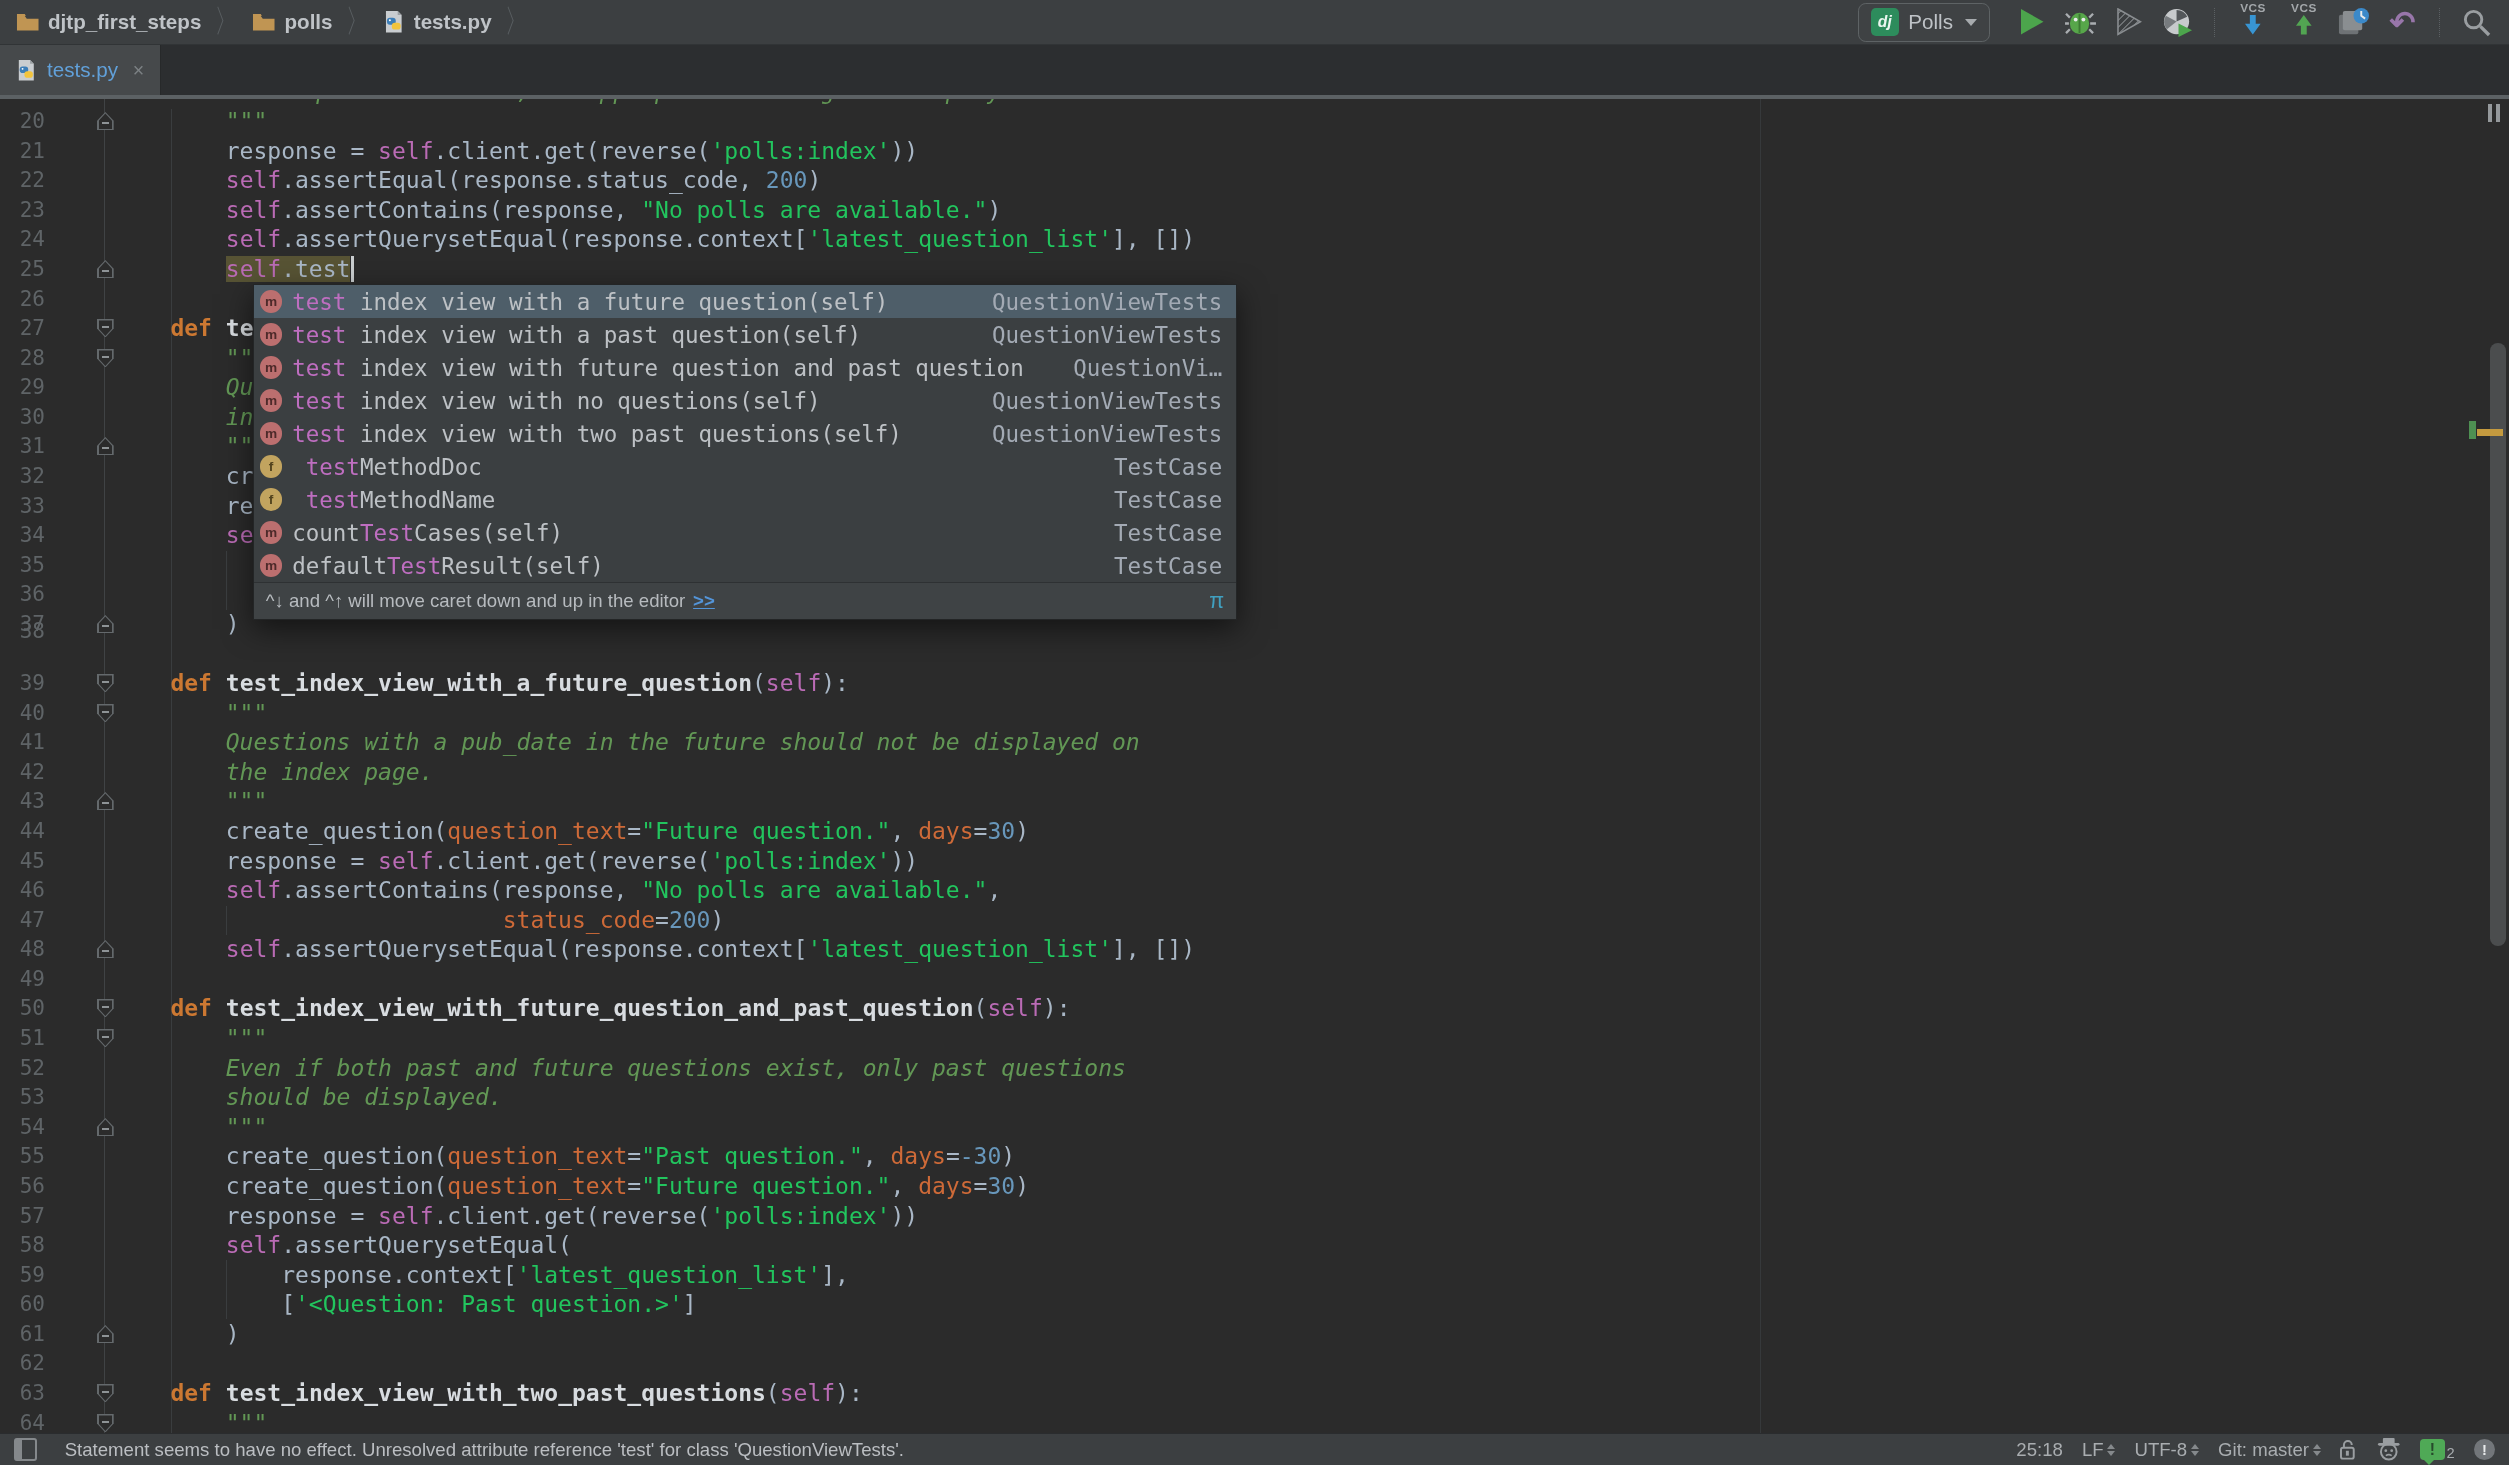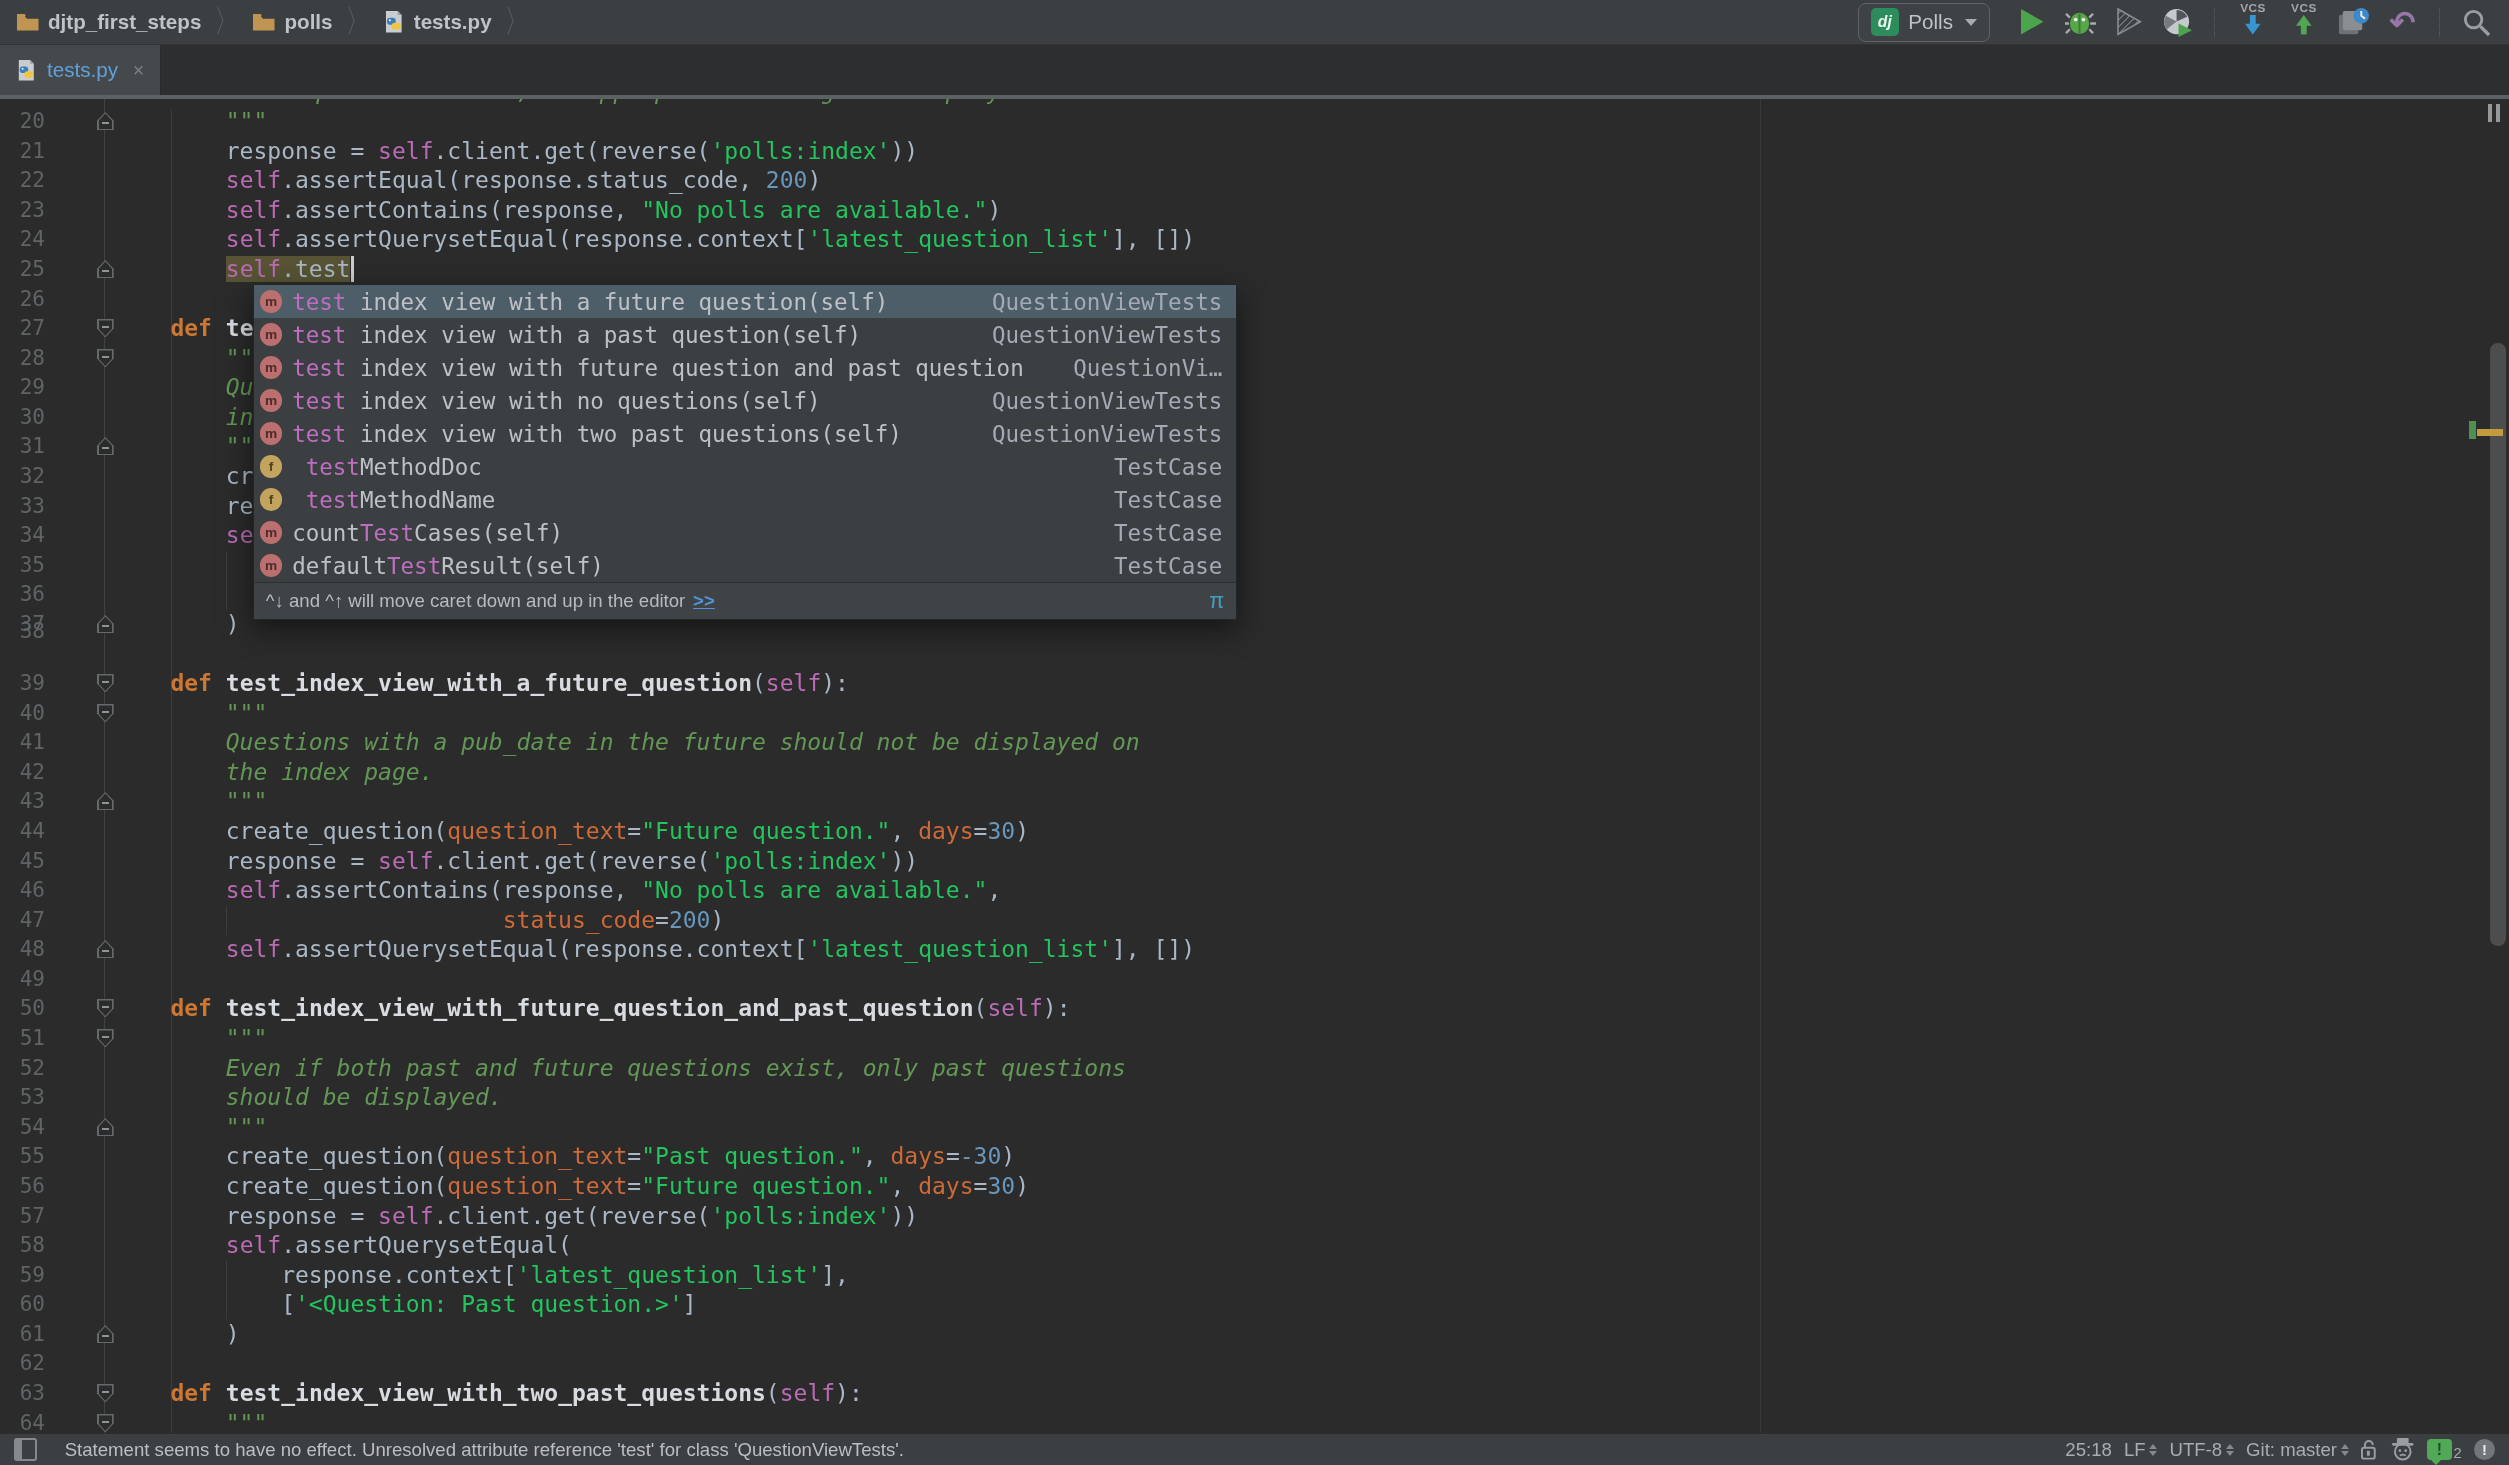--- a/index.html
+++ b/index.html
@@ -90,21 +90,21 @@
   .stripe-warn{position:absolute;left:2477px;top:429px;width:25.5px;height:6.9px;background:#C49A3F;z-index:5;}
   .stripe-ok{position:absolute;left:2469px;top:421px;width:6.9px;height:17.6px;background:#4E8F52;z-index:5;}
 
   
   .statusbar{position:absolute;left:0;right:0;bottom:0;height:32px;background:#3C3F41;
              border-top:1px solid #2A2C2E;display:flex;align-items:center;padding:0 13.7px;
              box-sizing:border-box;font-size:18.6px;color:#BBBEC2;}
   .sb-toolwin{width:19.6px;height:19.6px;border:2px solid #85898C;border-radius:2.9px;position:relative;}
   .sb-toolwin::after{content:"";position:absolute;left:0;top:0;bottom:0;width:5.9px;background:#85898C;}
   .sb-msg{margin-left:27.4px;}
-  .sb-right{margin-left:auto;display:flex;align-items:center;gap:12px;color:#A9ADB0;}
+  .sb-right{margin-left:auto;display:flex;align-items:center;gap:19px;color:#A9ADB0;}
   .sb-item{display:flex;align-items:center;gap:3.9px;}
   .updown{display:inline-flex;flex-direction:column;gap:2px;}
   .updown i{width:0;height:0;border-left:4.9px solid transparent;border-right:4.9px solid transparent;display:block;}
   .updown .u{border-bottom:5.9px solid #85898C;}
   .updown .d{border-top:5.9px solid #85898C;}
   .notif{display:flex;align-items:flex-end;gap:2px;}
   .bubble{width:24.5px;height:20.6px;border-radius:3.9px;background:#4FA956;color:#27492B;display:grid;
           place-items:center;font-weight:700;font-size:15.7px;position:relative;}
   .bubble::after{content:"";position:absolute;left:3.9px;bottom:-4.9px;border-left:5.9px solid transparent;
                  border-right:5.9px solid transparent;border-top:5.9px solid #4FA956;}

